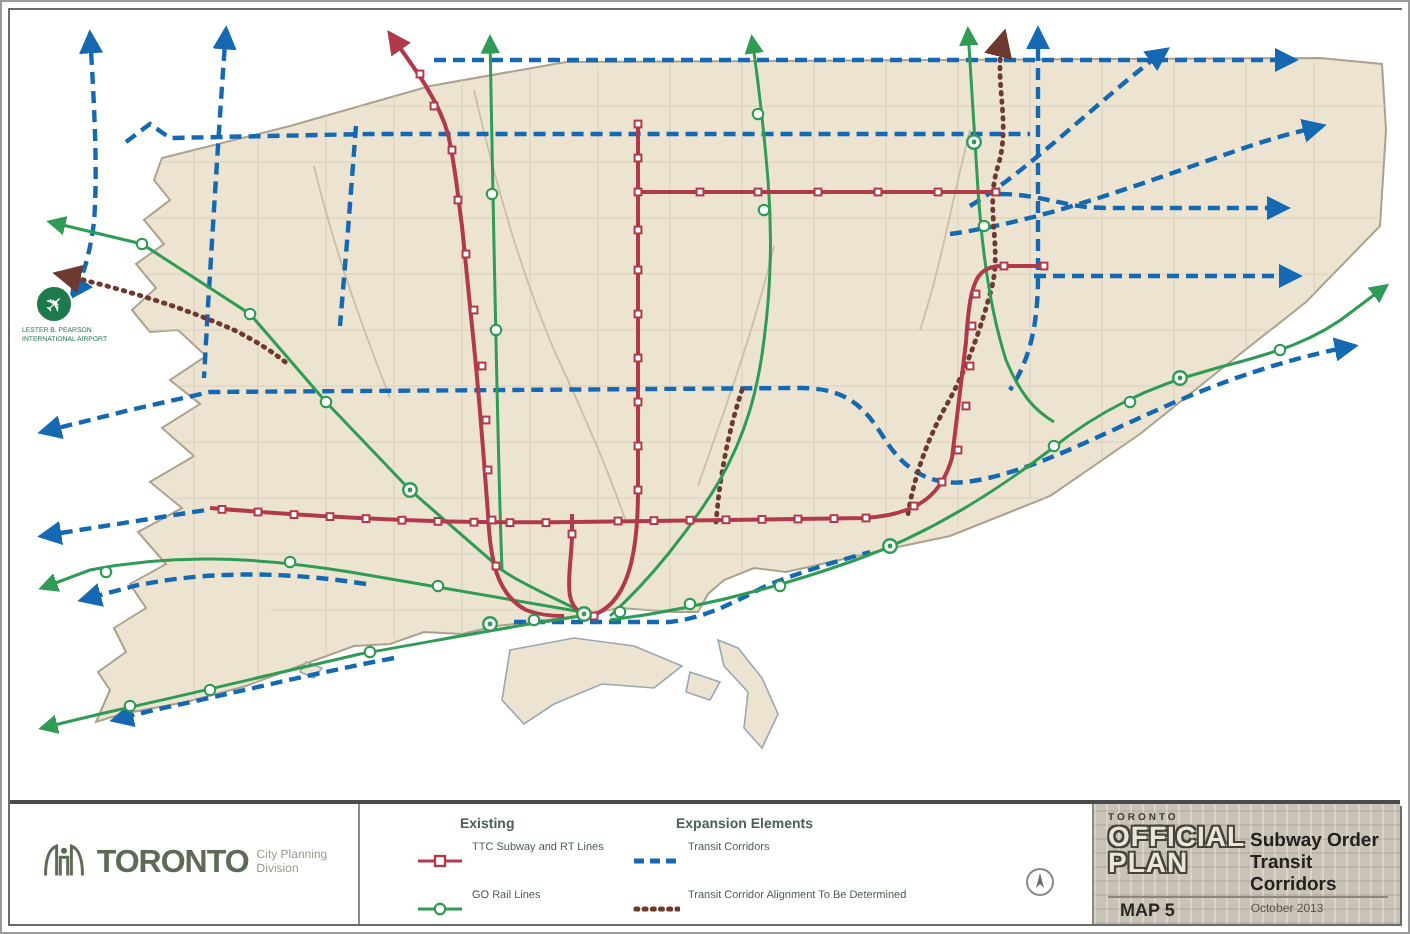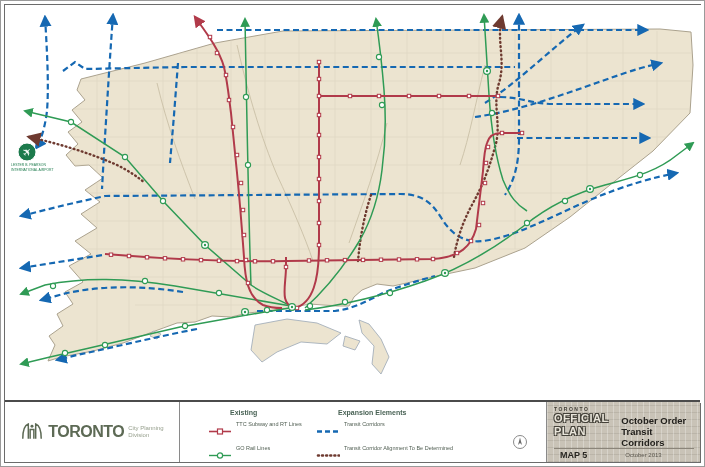--- a/index.html
+++ b/index.html
@@ -16,21 +16,21 @@
   .leg-col2{width:200px;}
   .leg-title{font-size:7px;font-weight:bold;color:#4a6356;margin:2px 0 5px 22px;}
   .leg-item{display:flex;align-items:flex-start;gap:4px;margin-bottom:6px;}
   .leg-item svg{flex:0 0 auto;margin-top:1px;}
   .leg-label{font-size:5.5px;color:#4f5d51;line-height:6px;}
   .compass{position:absolute;right:18px;bottom:8px;}
   .cell-title{width:154px;border-left:1px solid #8a8a8a;box-sizing:border-box;background:#c9c3b7;background-image:repeating-linear-gradient(90deg,rgba(255,255,255,.28) 0 1px,transparent 1px 6px),repeating-linear-gradient(0deg,rgba(120,115,104,.18) 0 1px,transparent 1px 7px);padding:4px 6px 2px 7px;display:flex;flex-direction:column;}
   .tb-top{display:flex;gap:5px;flex:1;}
   .tb-brand{width:66px;}
   .brand-small{font-size:5px;letter-spacing:1.5px;color:#3f3c34;font-weight:bold;}
-  .brand-large{font-weight:bold;font-size:11px;line-height:13px;letter-spacing:0.5px;color:#e9e5da;text-shadow:-1px -1px 0 #45423a,1px -1px 0 #45423a,-1px 1px 0 #45423a,1px 1px 0 #45423a;}
+  .brand-large{font-weight:bold;font-size:14px;line-height:13px;letter-spacing:0.5px;color:#e9e5da;text-shadow:-1px -1px 0 #45423a,1px -1px 0 #45423a,-1px 1px 0 #45423a,1px 1px 0 #45423a;}
   .tb-title{font-size:9.5px;font-weight:bold;color:#23211d;line-height:11px;padding-top:9px;}
   .tb-bottom{border-top:1px solid #8b857a;display:flex;align-items:center;height:15px;}
   .map-number{font-size:9px;font-weight:bold;color:#2a2823;margin-left:6px;}
   .tb-date{font-size:6px;color:#5a564d;margin-left:38px;}
 </style>
 </head>
 <body>
 
 <div class="page">
   <div class="frame"></div>
@@ -297,21 +297,21 @@
       </span>
     </div>
 
     <div class="cell-title">
       <div class="tb-top">
         <div class="tb-brand">
           <div class="brand-small">TORONTO</div>
           <div class="brand-large">OFFICIAL PLAN</div>
         </div>
         <div class="tb-title">
-          <div>October Order</div>
+          <div>Subway Order</div>
           <div>Transit Corridors</div>
         </div>
       </div>
       <div class="tb-bottom">
         <span class="map-number">MAP 5</span>
         <span class="tb-date">October 2013</span>
       </div>
     </div>
 
   </div>

